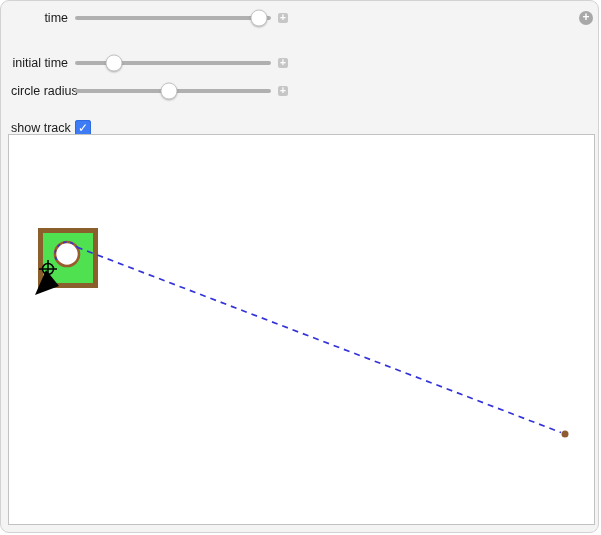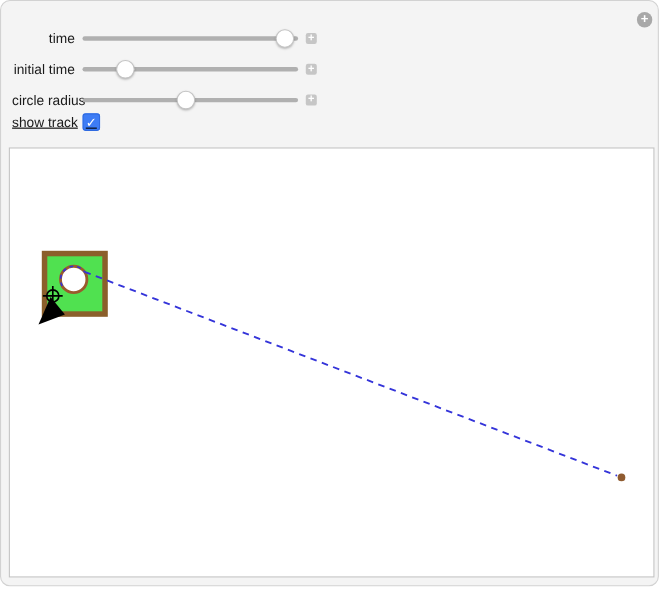--- a/index.html
+++ b/index.html
@@ -14,21 +14,21 @@
   
   .options-btn {
     position:absolute; left:578px; top:10px; width:14px; height:14px;
     border-radius:50%; background:#a8a8a8; color:#ffffff;
     font-size:12px; line-height:13px; text-align:center; font-weight:bold;
     cursor:pointer; user-select:none;
   }
 
   
   .ctl-row { position:absolute; left:10px; height:28px; display:flex; align-items:center; }
-  .row-0 { top:20px; } .row-1 { top:48px; } .row-2 { top:76px; } .row-3 { top:96px;text-decoration:underline; }
+  .row-0 { top:3px; } .row-1 { top:48px; } .row-2 { top:76px; } .row-3 { top:113px; }
 
   .ctl-label {
     width:57px; margin-right:7px; text-align:right;
     font-size:12.5px; color:#1a1a1a; white-space:nowrap;
   }
 
   .slider-track {
     position:relative; width:196px; height:4px; border-radius:2px;
     background:#b0b0b0; cursor:pointer;
   }

